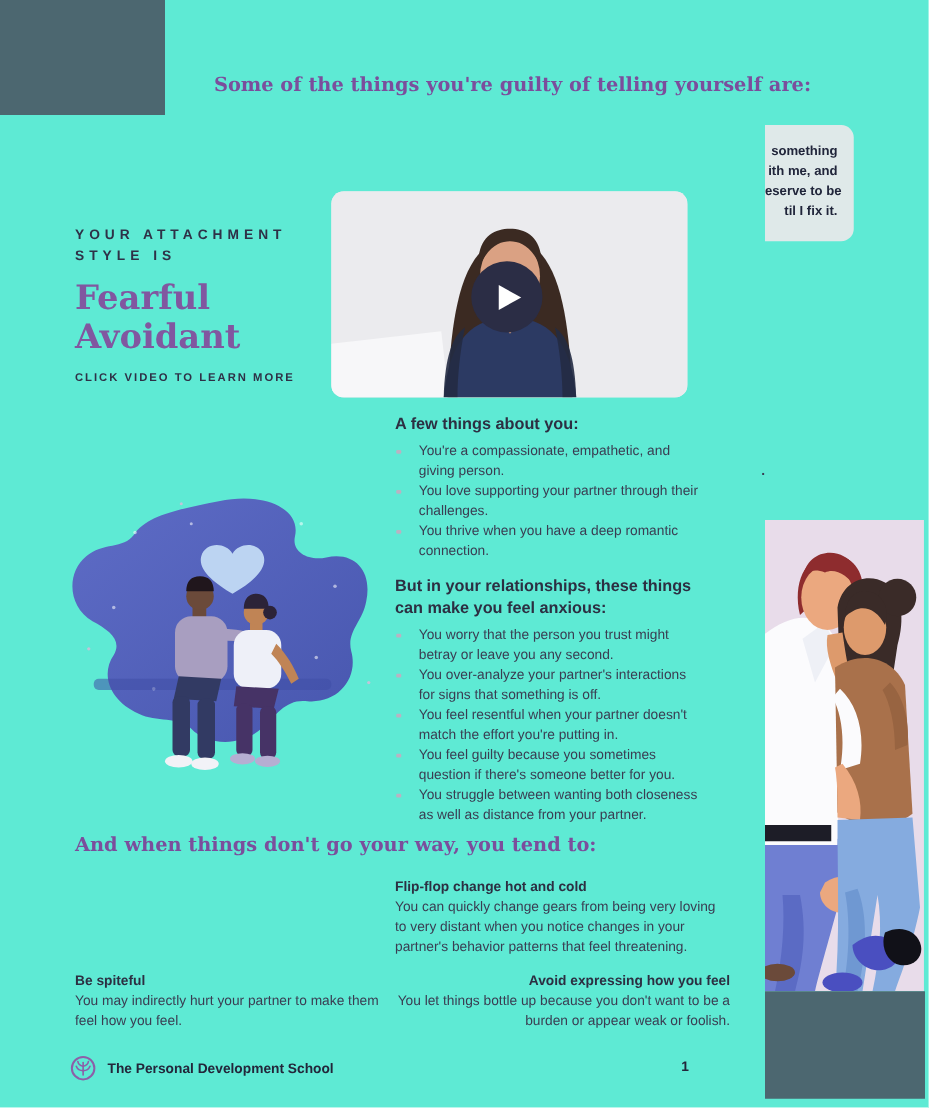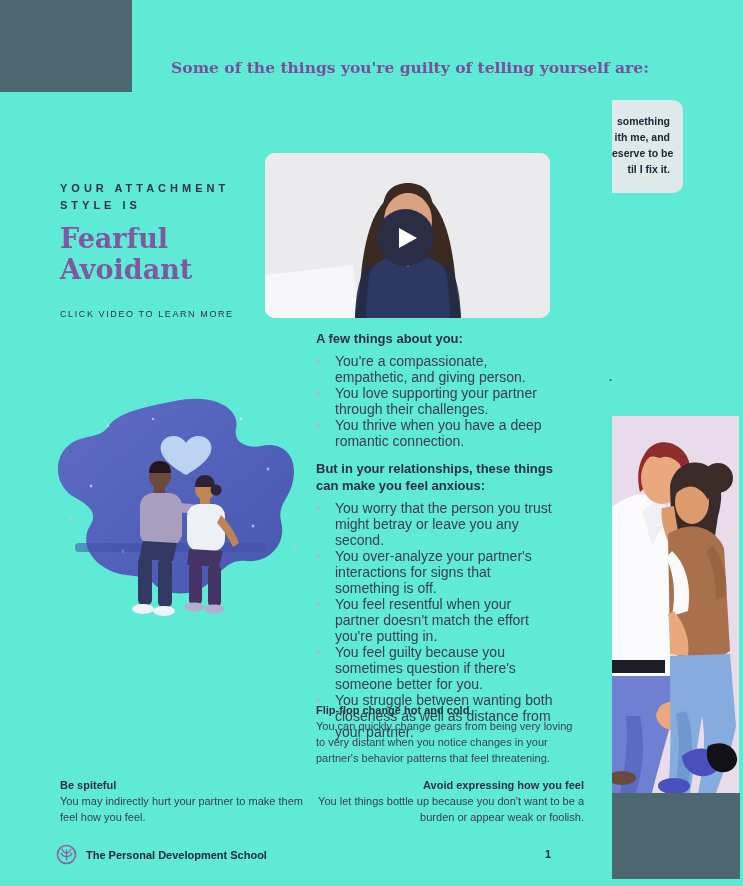--- a/index.html
+++ b/index.html
@@ -26,39 +26,39 @@
   .quote-box div {
     text-align:right; white-space:nowrap; font-size:10.5px; font-weight:bold;
     color:#20253a; line-height:16px;
   }
 
   
   .hero { position:absolute; left:60px; top:180px; width:215px; }
   .eyebrow { font-size:11px; font-weight:bold; letter-spacing:4px; color:#2e3147; line-height:17px; }
   .hero-title { margin-top:9px; font-family:"DejaVu Serif", serif; font-weight:bold;
     font-size:27px; line-height:31px; color:#8157a0; }
-  .hero-cta { margin-top:24px; font-size:9px; font-weight:normal; letter-spacing:1.6px; color:#2e3147; cursor:pointer; }
+  .hero-cta { margin-top:12px; font-size:9px; font-weight:bold; letter-spacing:1.6px; color:#2e3147; cursor:pointer; }
 
   
   .video-thumb {
     position:absolute; left:265px; top:153px; width:285px; height:165px;
     border-radius:10px; overflow:hidden; background:#ebebee; cursor:pointer;
   }
   .play-button {
     position:absolute; left:112px; top:56px; width:57px; height:57px; border-radius:50%;
     background:#2b2d45; display:flex; align-items:center; justify-content:center;
   }
   .play-button svg { margin-left:4px; }
 
   
   .section { position:absolute; width:254px; }
   .section h3 { font-size:13px; line-height:17px; font-weight:bold; color:#2c2f42; margin-bottom:6px; }
   .bullets { list-style:none; width:243px; }
   .bullets li {
-    position:relative; padding-left:19px; font-size:14px; line-height:16px; color:#3a3d52;
+    position:relative; padding-left:19px; font-size:11px; line-height:16px; color:#3a3d52;
   }
   .bullets li::before {
     content:""; position:absolute; left:1px; top:7px; width:4px; height:3px;
     background:#b9b3c2; border-radius:1px;
   }
   .about { left:316px; top:330px; }
   .anxious { left:316px; top:460px; }
 
   .text-fragment { position:absolute; left:609px; top:371px; font-size:11px; font-weight:bold; color:#3a3d52; }
 
@@ -209,20 +209,21 @@
       <rect x="134" y="113" width="38" height="47" rx="12" fill="#eef0f8"></rect>
       <path d="M168,124 C176,132 182,142 186,152 L180,156 C175,146 170,138 164,132 Z" fill="#c08455"></path>
       <path d="M136,158 L170,160 L166,176 L134,174 Z" fill="#463366"></path>
       <rect x="136" y="172" width="13" height="42" rx="5" fill="#463366"></rect>
       <rect x="155" y="174" width="13" height="42" rx="5" fill="#463366"></rect>
       <ellipse cx="141" cy="216" rx="10" ry="4.5" fill="#b6aed2"></ellipse>
       <ellipse cx="161" cy="218" rx="10" ry="4.5" fill="#b6aed2"></ellipse>
     </g>
   </svg>
 
+  <div class="tendencies-heading">And when things don't go your way, you tend to:</div>
   <div class="tendencies">
     <div class="tendency t-pos-1">
       <div class="t-title">Flip-flop change hot and cold</div>
       <div class="t-body">You can quickly change gears from being very loving to very distant when you notice changes in your partner's behavior patterns that feel threatening.</div>
     </div>
     <div class="tendency t-pos-2">
       <div class="t-title">Be spiteful</div>
       <div class="t-body">You may indirectly hurt your partner to make them feel how you feel.</div>
     </div>
     <div class="tendency t-pos-3">

